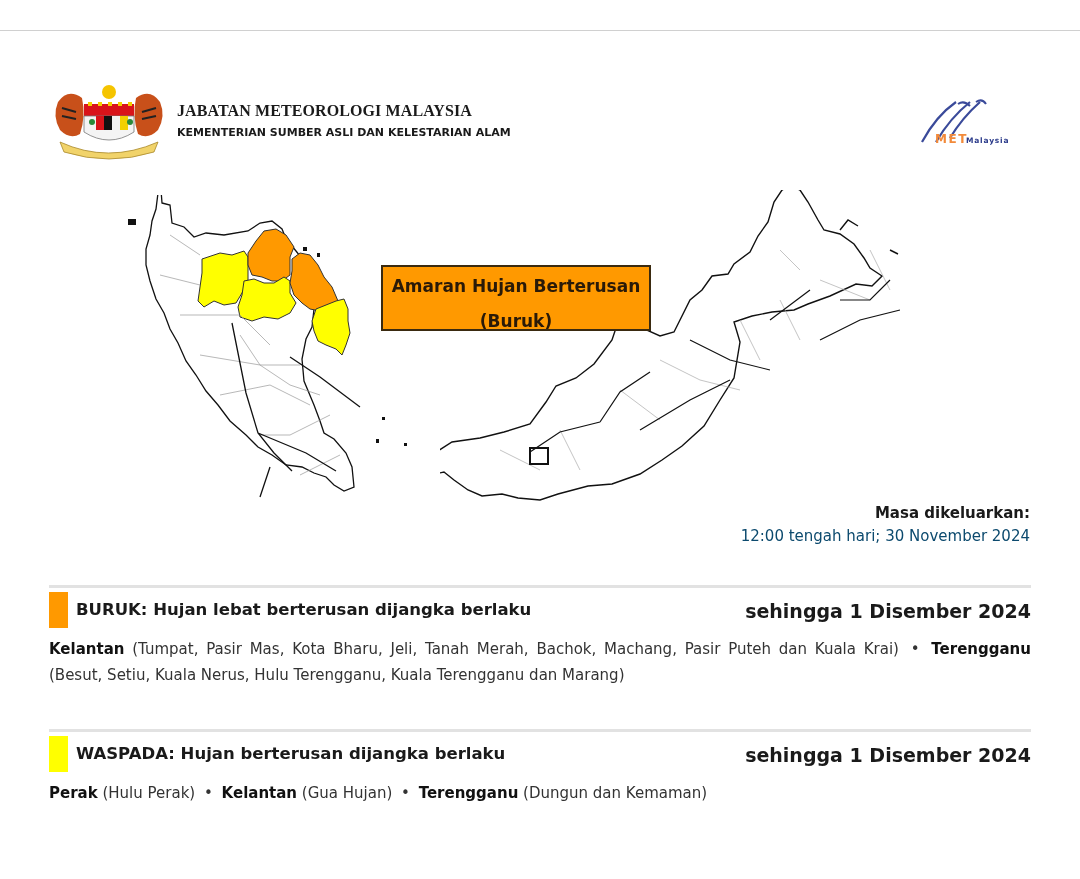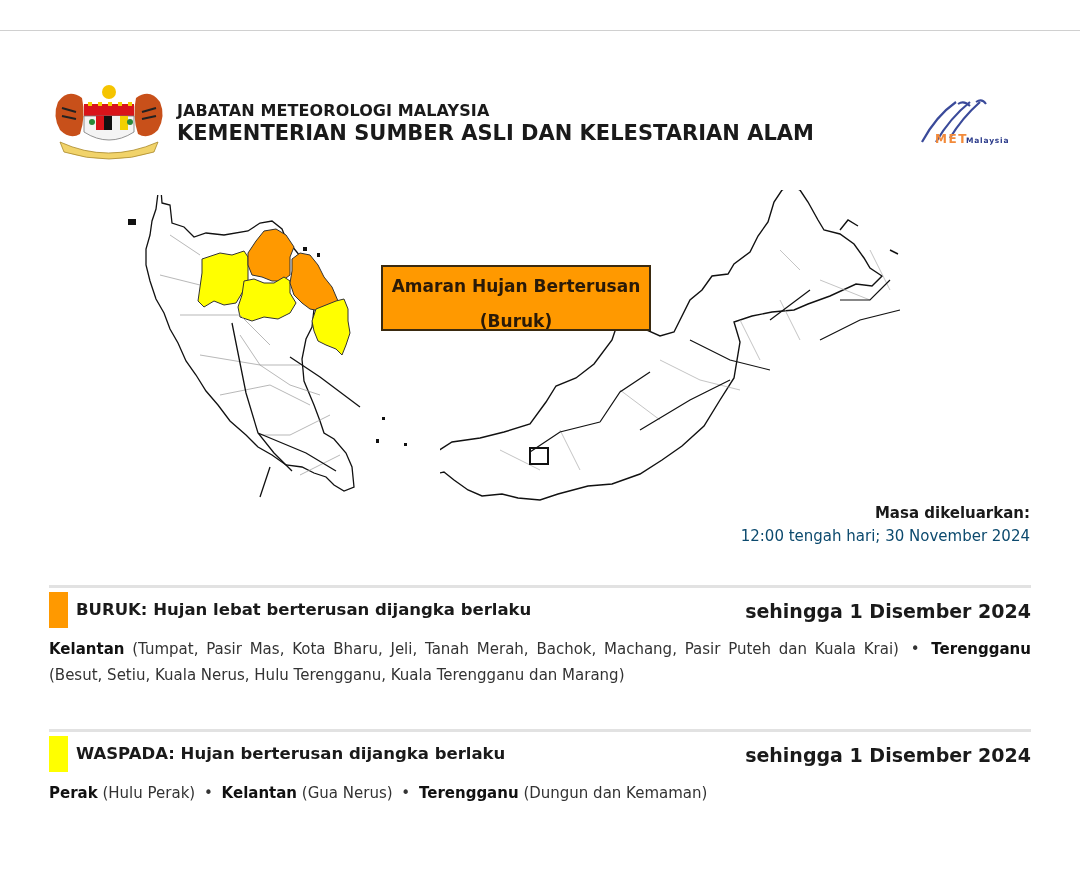--- a/index.html
+++ b/index.html
@@ -2,22 +2,22 @@
 <html><head>
 <meta charset="utf-8">
 <style>
   html, body { margin: 0; padding: 0; background: #ffffff; }
   body { width: 1080px; height: 879px; position: relative; overflow: hidden;
          font-family: "DejaVu Sans", "Liberation Sans", sans-serif; color: #1a1a1a; }
   .top-rule { position: absolute; left: 0; top: 30px; width: 1080px; height: 1px; background: #d0d0d0; }
 
   .crest { position: absolute; left: 50px; top: 82px; width: 118px; height: 78px; }
   .hdr-text { position: absolute; left: 177px; top: 100px; }
-  .hdr-line1 { font-size: 16px; font-weight: bold; letter-spacing: 0.1px; line-height: 22px; }
-  .hdr-line2 { font-size: 21px; font-weight: bold; line-height: 22px; }
+  .hdr-line1 { font-size: 16px; font-weight: bold; letter-spacing: 0.1px; line-height: 22px; font-family: Liberation Serif, serif; }
+  .hdr-line2 { font-size: 11px; font-weight: bold; line-height: 22px; }
 
   .met-logo { position: absolute; left: 918px; top: 96px; width: 112px; height: 56px; }
 
   .map-pen { position: absolute; left: 120px; top: 195px; width: 300px; height: 340px; }
   .map-borneo { position: absolute; left: 440px; top: 190px; width: 510px; height: 345px; }
 
   .warn-box { position: absolute; left: 381px; top: 265px; width: 270px; height: 66px;
               background: #ff9900; border: 2px solid #3a2a10; box-sizing: border-box;
               display: flex; flex-direction: column; align-items: center; justify-content: center; }
   .warn-box span { font-size: 17px; font-weight: bold; color: #2a1a08; line-height: 23px; margin-top: 12px; }
@@ -151,18 +151,18 @@
   <div class="sec-head">
     <div class="sec-bar" style="background:#ffff00;"></div>
     <div class="sec-title">WASPADA: Hujan berterusan dijangka berlaku</div>
     <div class="sec-until">sehingga 1 Disember 2024</div>
   </div>
   <div class="sec-body">
     <b>Perak</b>
     <span>(Hulu Perak)</span>
     <span class="bul">•</span>
     <b>Kelantan</b>
-    <span>(Gua Nerus)</span>
+    <span>(Gua Hujan)</span>
     <span class="bul">•</span>
     <b>Terengganu</b>
     <span>(Dungun dan Kemaman)</span>
   </div>
 </div>
 
 </body></html>

